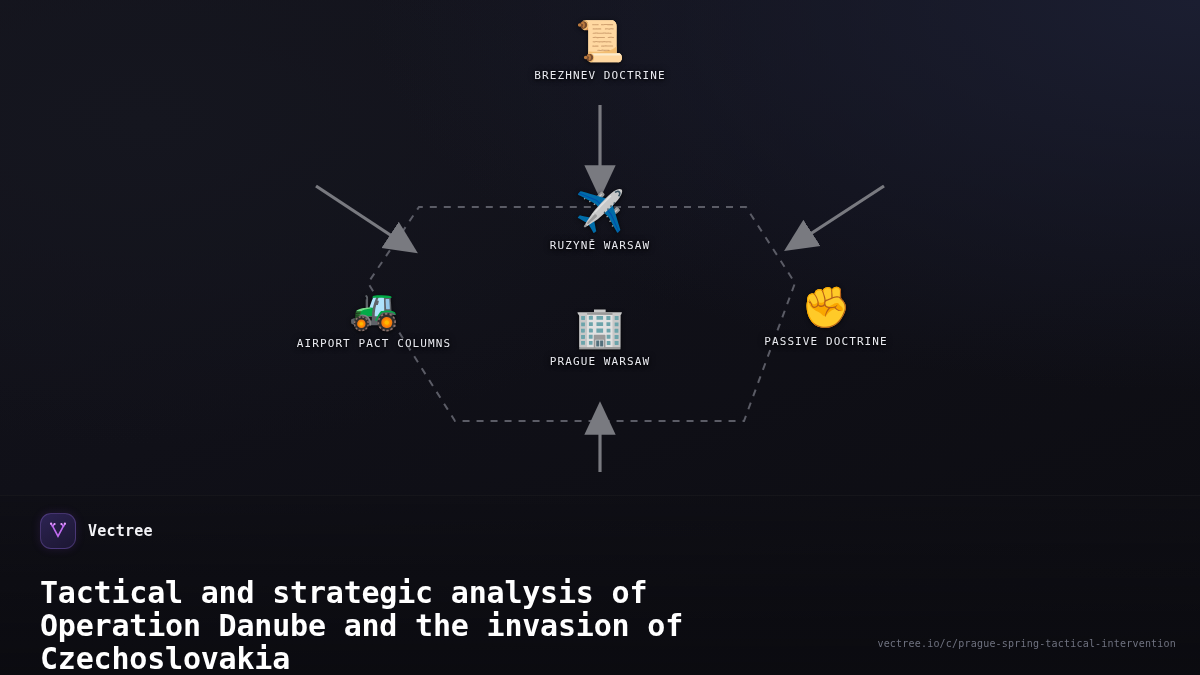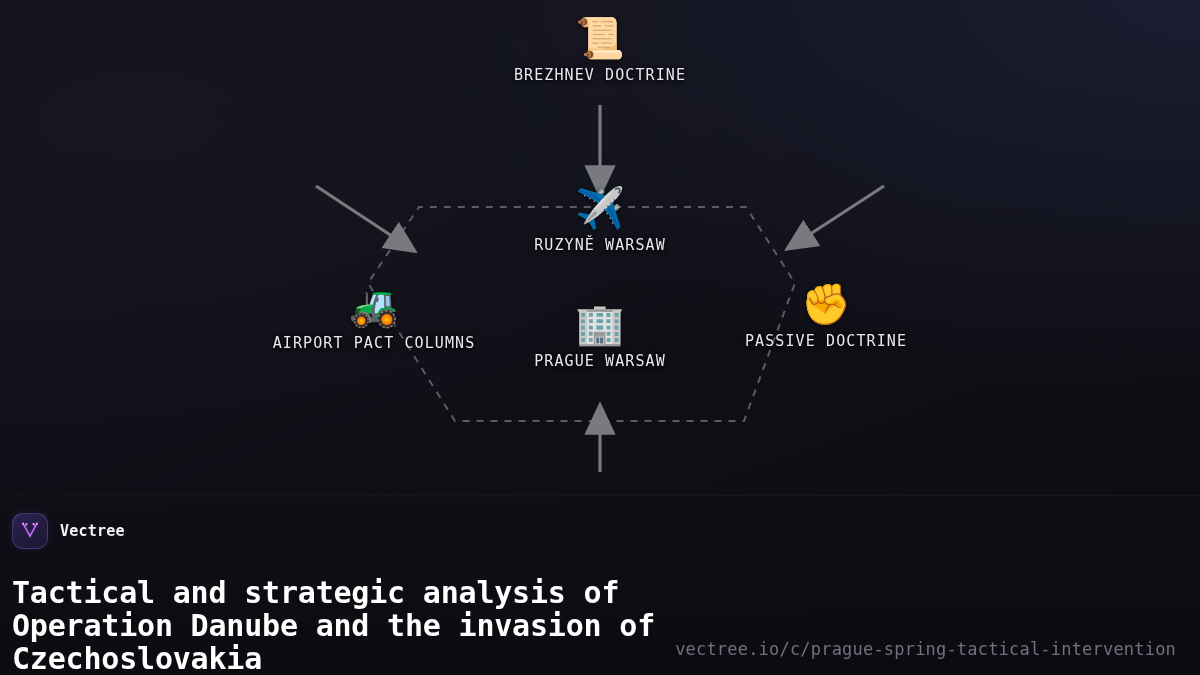--- a/index.html
+++ b/index.html
@@ -40,35 +40,35 @@
   }
   .node-emoji {
     font-family: "DejaVu Sans", sans-serif;
     font-size: 40px;
     line-height: 44px;
     text-align: center;
     filter: drop-shadow(0 1px 2px rgba(0,0,0,0.65));
   }
   .node-label {
     font-family: "DejaVu Sans Mono", "Liberation Mono", monospace;
-    font-size: 15px;
+    font-size: 11px;
     letter-spacing: 1.1px;
     color: #e9eaf0;
     text-shadow: 0 1px 3px rgba(0,0,0,0.9), 0 0 6px rgba(0,0,0,0.7);
   }
 
   
   #bottom-bar {
     position: absolute;
     left: 0;
     top: 495px;
     width: 1200px;
     height: 180px;
     box-sizing: border-box;
-    padding: 18px 24px 12px 12px;
+    padding: 18px 24px 12px 40px;
     border-top: 1px solid rgba(255,255,255,0.045);
     background: linear-gradient(180deg, rgba(14,14,20,0.55) 0%, rgba(11,11,16,0.95) 100%);
   }
   #brand-row {
     display: flex;
     align-items: center;
     gap: 12px;
     height: 34px;
   }
   #brand-logo {
@@ -96,23 +96,23 @@
     font-size: 30px;
     font-weight: bold;
     line-height: 33px;
     color: #ffffff;
     letter-spacing: -0.2px;
     max-width: 770px;
   }
   #footer-url {
     position: absolute;
     right: 24px;
-    bottom: 16px;
+    bottom: 26px;
     font-family: "DejaVu Sans Mono", "Liberation Mono", monospace;
-    font-size: 17px;
+    font-size: 10px;
     color: #6f7280;
     letter-spacing: 0.2px;
   }
 </style>
 </head>
 <body>
 
 <div id="stage">
 
   <div id="graph-canvas">

